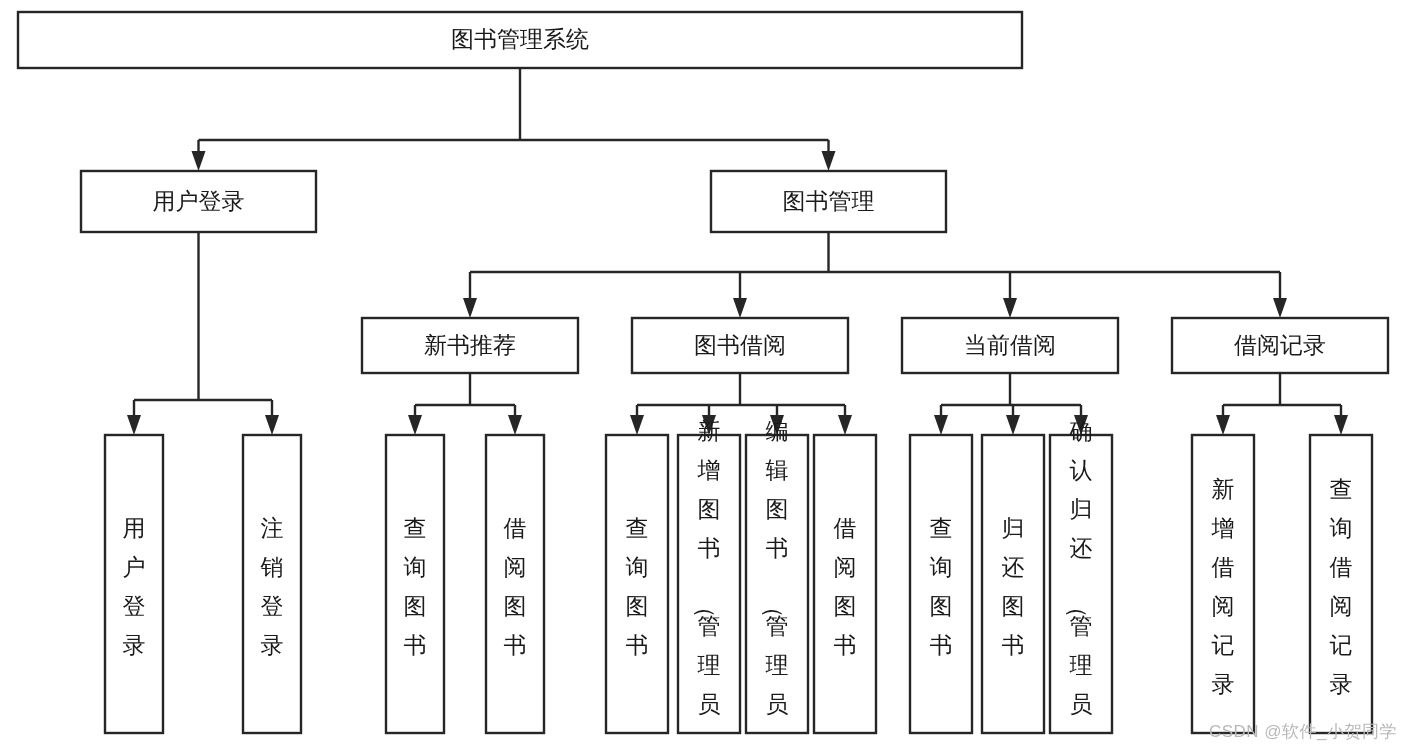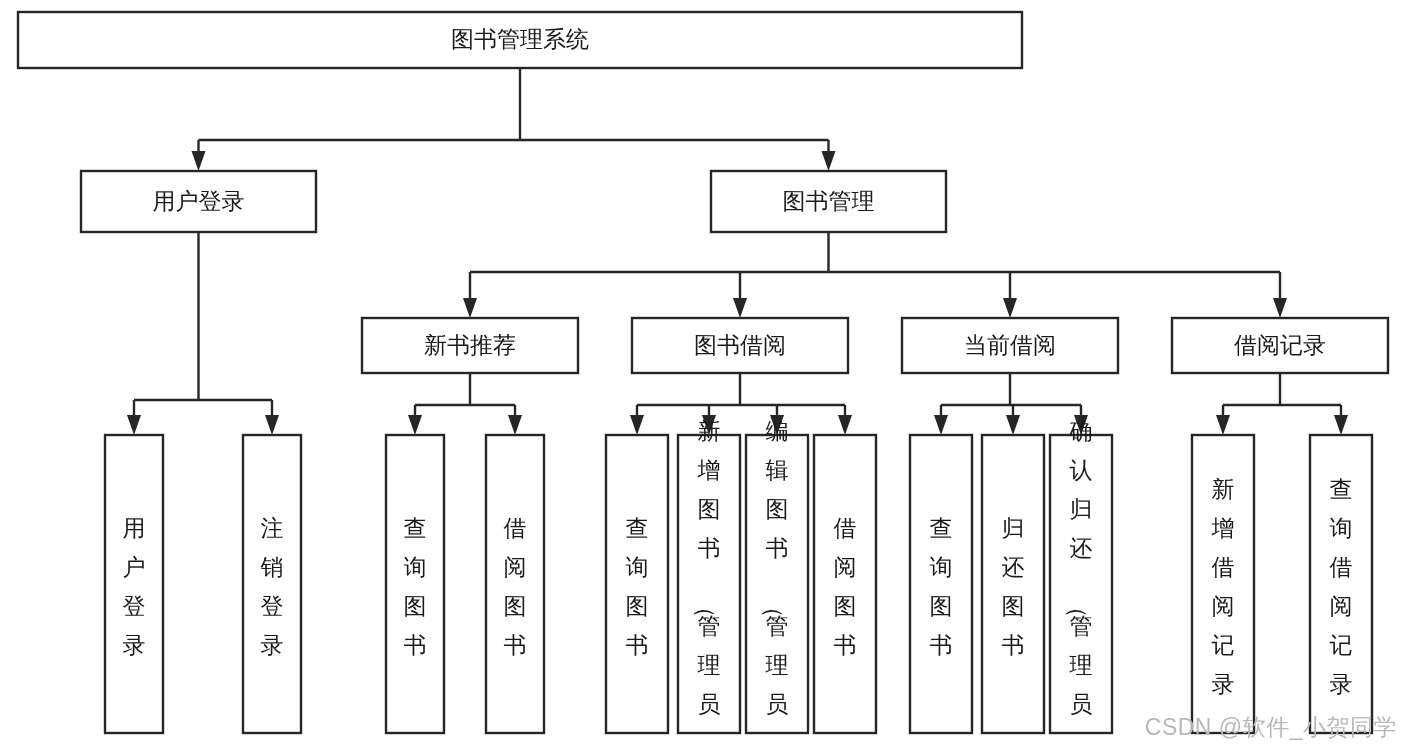--- a/index.html
+++ b/index.html
@@ -54,21 +54,21 @@
     font-size: 23px;
     fill: #1a1a1a;
     text-anchor: middle;
     white-space: pre;
   }
   .watermark {
     position: absolute;
     right: 8px;
     bottom: 4px;
     font-family: "Liberation Sans", "DejaVu Sans", sans-serif;
-    font-size: 23px;
+    font-size: 17px;
     color: #b8b8b8;
     letter-spacing: 0.5px;
     user-select: none;
   }
 </style>
 </head>
 <body>
 
 <div id="diagram-root">
 

